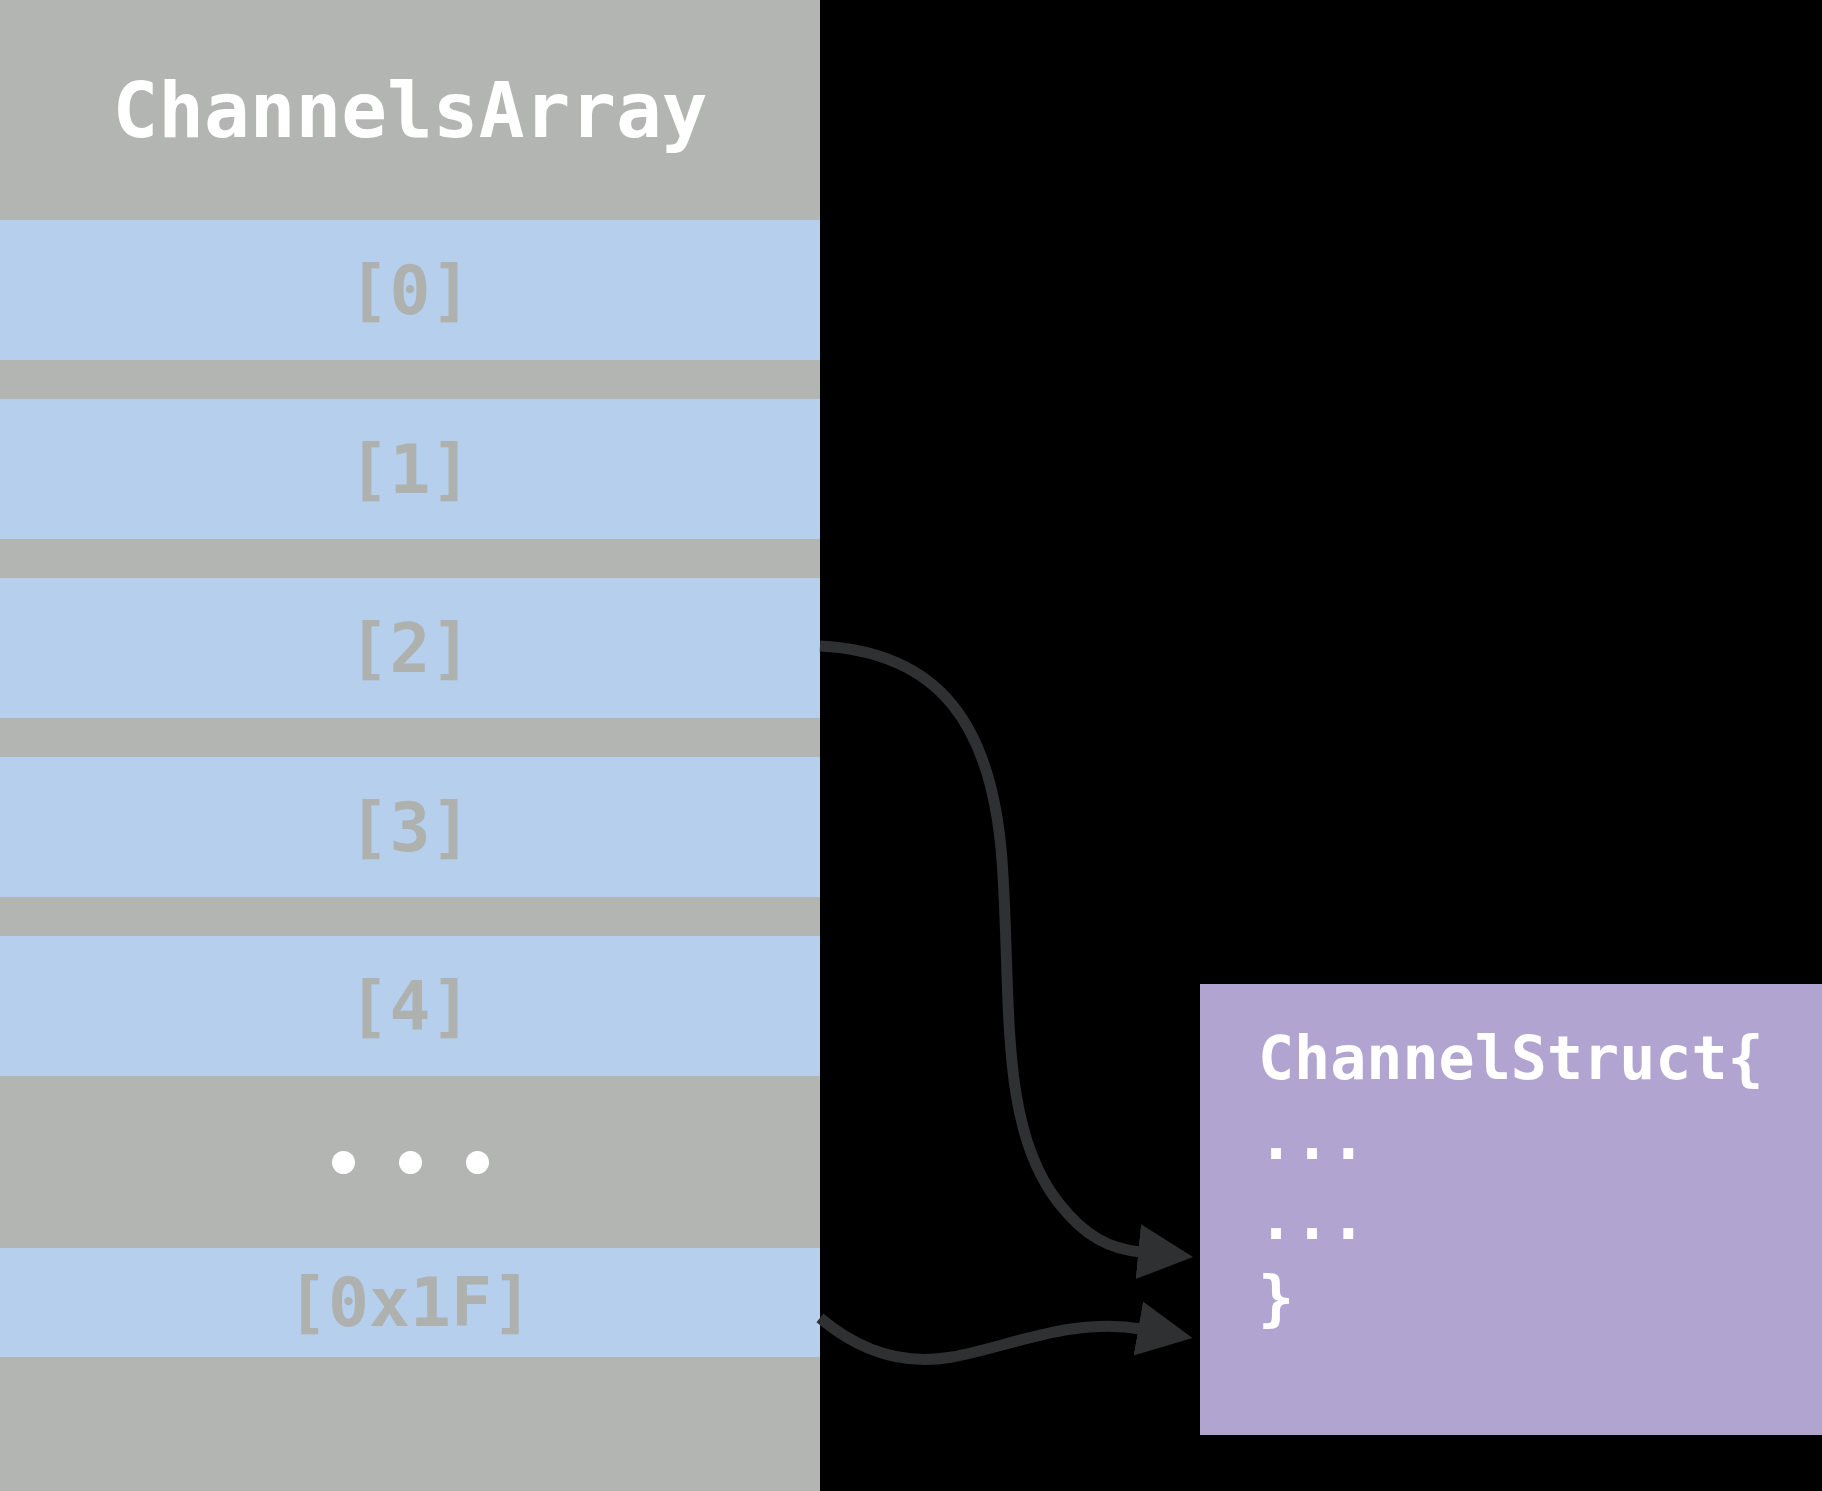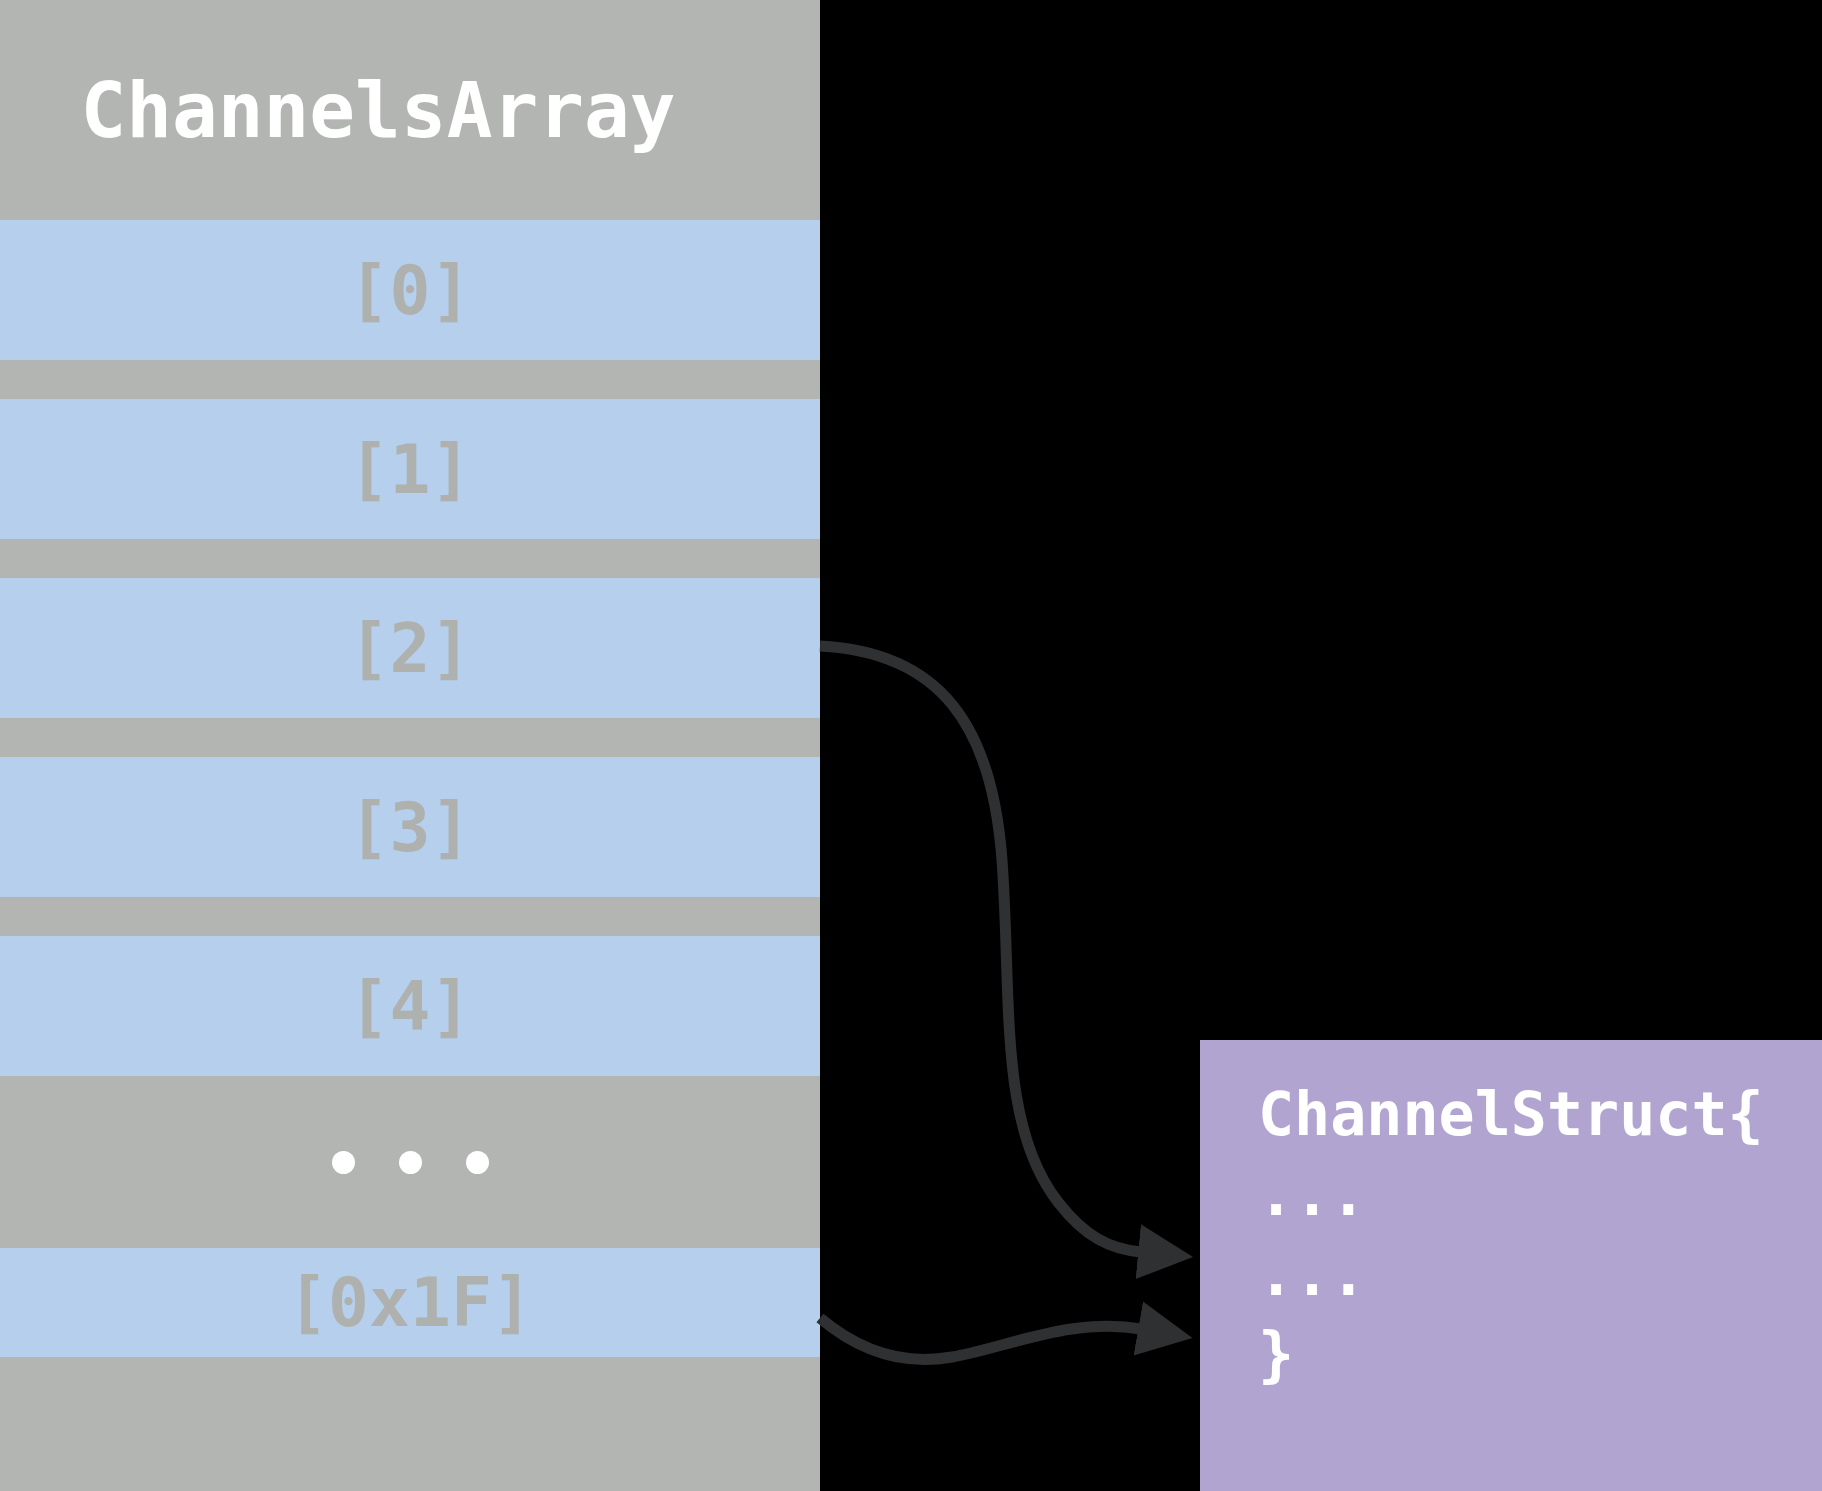--- a/index.html
+++ b/index.html
@@ -8,37 +8,37 @@
     background:#000;
     font-family:"DejaVu Sans Mono", monospace;font-weight:bold;
   }
   .column{
     position:absolute;left:0;top:0;width:820px;height:1491px;
     background:#b3b5b2;
   }
   .array-title{
     position:absolute;left:0;top:0;width:756px;height:220px;
     display:flex;align-items:center;justify-content:center;
-    color:#ffffff;font-size:76px;letter-spacing:0;
+    color:#ffffff;font-size:76px;letter-spacing:0;padding-left:32px;
   }
   .slot{
     position:absolute;left:0;width:820px;height:140px;
     background:#b5cfec;
     display:flex;align-items:center;justify-content:center;
     color:#aeb1ae;font-size:68px;
   }
   .s0{top:220px}.s1{top:399px}.s2{top:578px}.s3{top:757px}.s4{top:936px}
   .s5{top:1248px;height:109px}
   .ellipsis{
     position:absolute;left:0;top:1076px;width:820px;height:172px;
     display:flex;align-items:center;justify-content:center;gap:44px;
   }
   .ellipsis .dot{width:23px;height:23px;border-radius:50%;background:#ffffff;}
   .struct-box{
-    position:absolute;left:1200px;top:1040px;width:622px;height:451px;
+    position:absolute;left:1200px;top:984px;width:622px;height:451px;
     background:#b2a4d0;box-sizing:border-box;
     padding:34px 0 0 58px;
     color:#ffffff;font-size:60px;line-height:80px;
   }
   .struct-line{white-space:pre;}
   .arrows{position:absolute;left:0;top:0;width:1822px;height:1491px;pointer-events:none;}
 </style>
 </head>
 <body>
 

